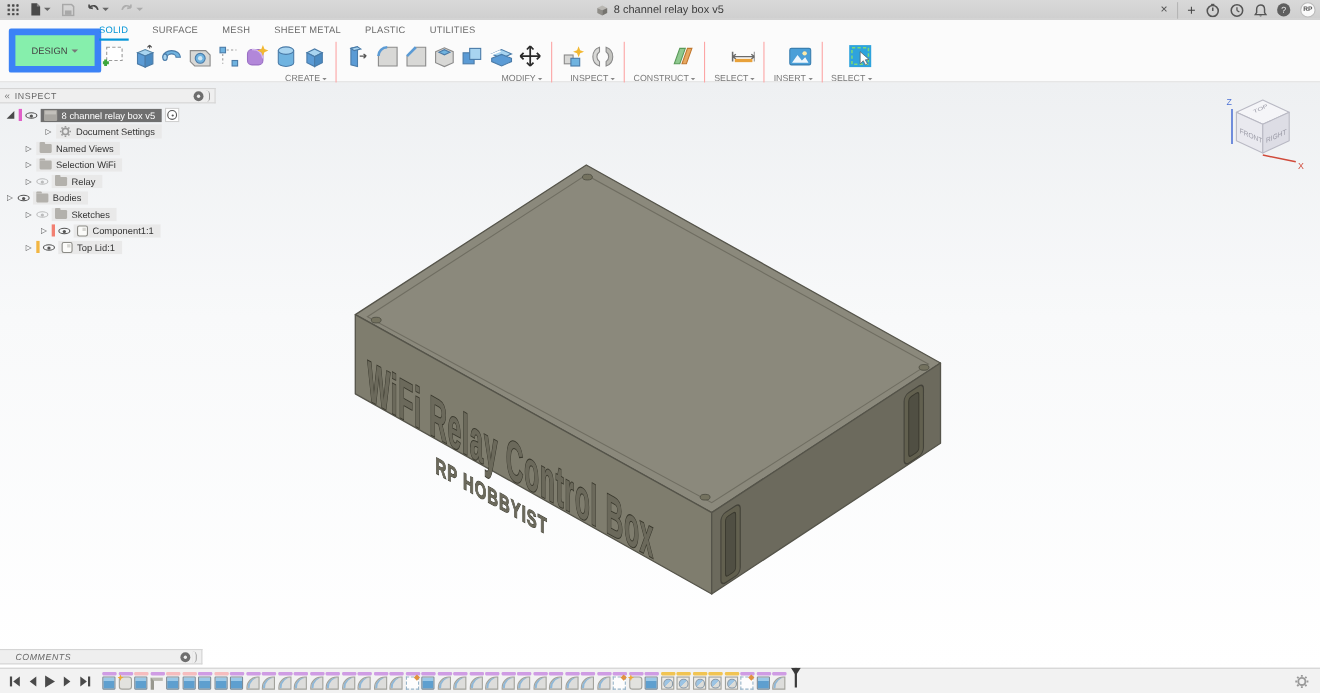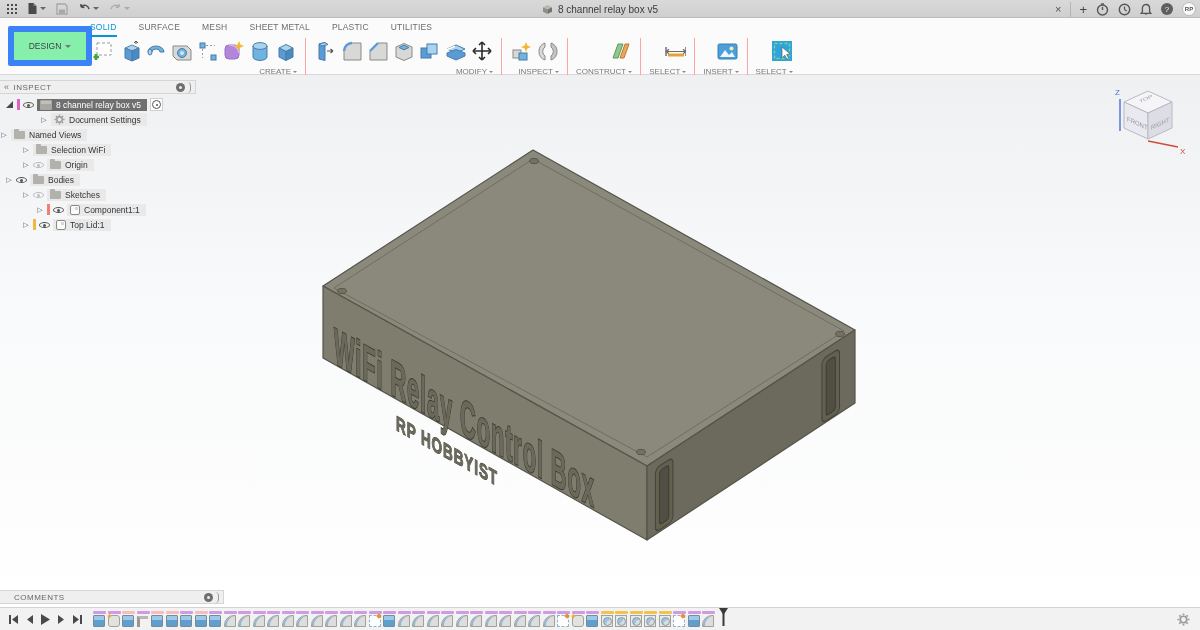--- a/index.html
+++ b/index.html
@@ -71,21 +71,21 @@
   .folder::before { content:""; position:absolute; top:-2px; left:0; width:5px; height:2px; background:#b3b1ac; border-radius:1px 1px 0 0; }
   .comp { width:10px; height:10px; border:1px solid #8b8b86; background:#fbfbf9; border-radius:2px; position:relative; flex:none; }
   .comp::after { content:""; position:absolute; right:1px; top:1px; width:3px; height:3px; background:#d6d6d2; }
   .docico { width:12px; height:10px; background:#a9a7a2; border-radius:1px; position:relative; flex:none; }
   .docico::before { content:""; position:absolute; left:1px; top:1px; width:10px; height:3px; background:#c2c0bb; }
   .radiobox { width:13px; height:13px; background:#fff; border:1px solid #d0d0d0; display:flex; align-items:center; justify-content:center; }
   .radio { width:9px; height:9px; border:1px solid #555; border-radius:50%; position:relative; }
   .radio::after { content:""; position:absolute; left:2.5px; top:2.5px; width:2.5px; height:2.5px; background:#555; border-radius:50%; }
 
   
-  .comments { position:absolute; left:0; top:515px; width:224px; }
+  .comments { position:absolute; left:0; top:515px; width:184px;font-style:italic; }
 
   
   .viewcube { position:absolute; right:8px; top:6px; }
 
   
   .timeline { position:absolute; left:0; top:607px; width:1200px; height:23px;
     background:#f2f2f2; border-top:1px solid #d2d2d2; display:flex; align-items:center; }
   .play-ctrls { display:flex; align-items:center; gap:6px; padding:0 10px 0 8px; }
   .pbtn { display:flex; align-items:center; }
   .tl-items { display:flex; align-items:flex-end; gap:1.5px; height:20px; padding-bottom:2px; }
@@ -454,42 +454,42 @@
           <svg width="11" height="11" viewBox="0 0 12 12">
               <circle cx="6" cy="6" r="3" fill="none" stroke="#999" stroke-width="1.6"></circle>
               <g stroke="#999" stroke-width="1.6">
                 <path d="M6 .5 V2 M6 10 v1.5 M.5 6 H2 M10 6 h1.5 M2.1 2.1 l1.1 1.1 M8.8 8.8 l1.1 1.1 M8.8 3.2 l1.1 -1.1 M2.1 9.9 l1.1 -1.1"></path>
               </g>
             </svg>
           <span>Document Settings</span>
         </span>
       </div>
 
-      <div class="brow" style="">
+      <div class="brow" style="padding-left:22px">
         <span class="tri">▷</span>
         <span class="pill">
           <span class="folder"></span>
           <span>Named Views</span>
         </span>
       </div>
 
       <div class="brow" style="padding-left:22px">
         <span class="tri">▷</span>
         <span class="pill">
           <span class="folder"></span>
           <span>Selection WiFi</span>
         </span>
       </div>
 
       <div class="brow" style="padding-left:22px">
         <span class="tri">▷</span>
         <span class="eye off"></span>
         <span class="pill">
           <span class="folder"></span>
-          <span>Origin</span>
+          <span>Relay</span>
         </span>
       </div>
 
       <div class="brow" style="padding-left:5px">
         <span class="tri">▷</span>
         <span class="eye"></span>
         <span class="pill">
           <span class="folder"></span>
           <span>Bodies</span>
         </span>

